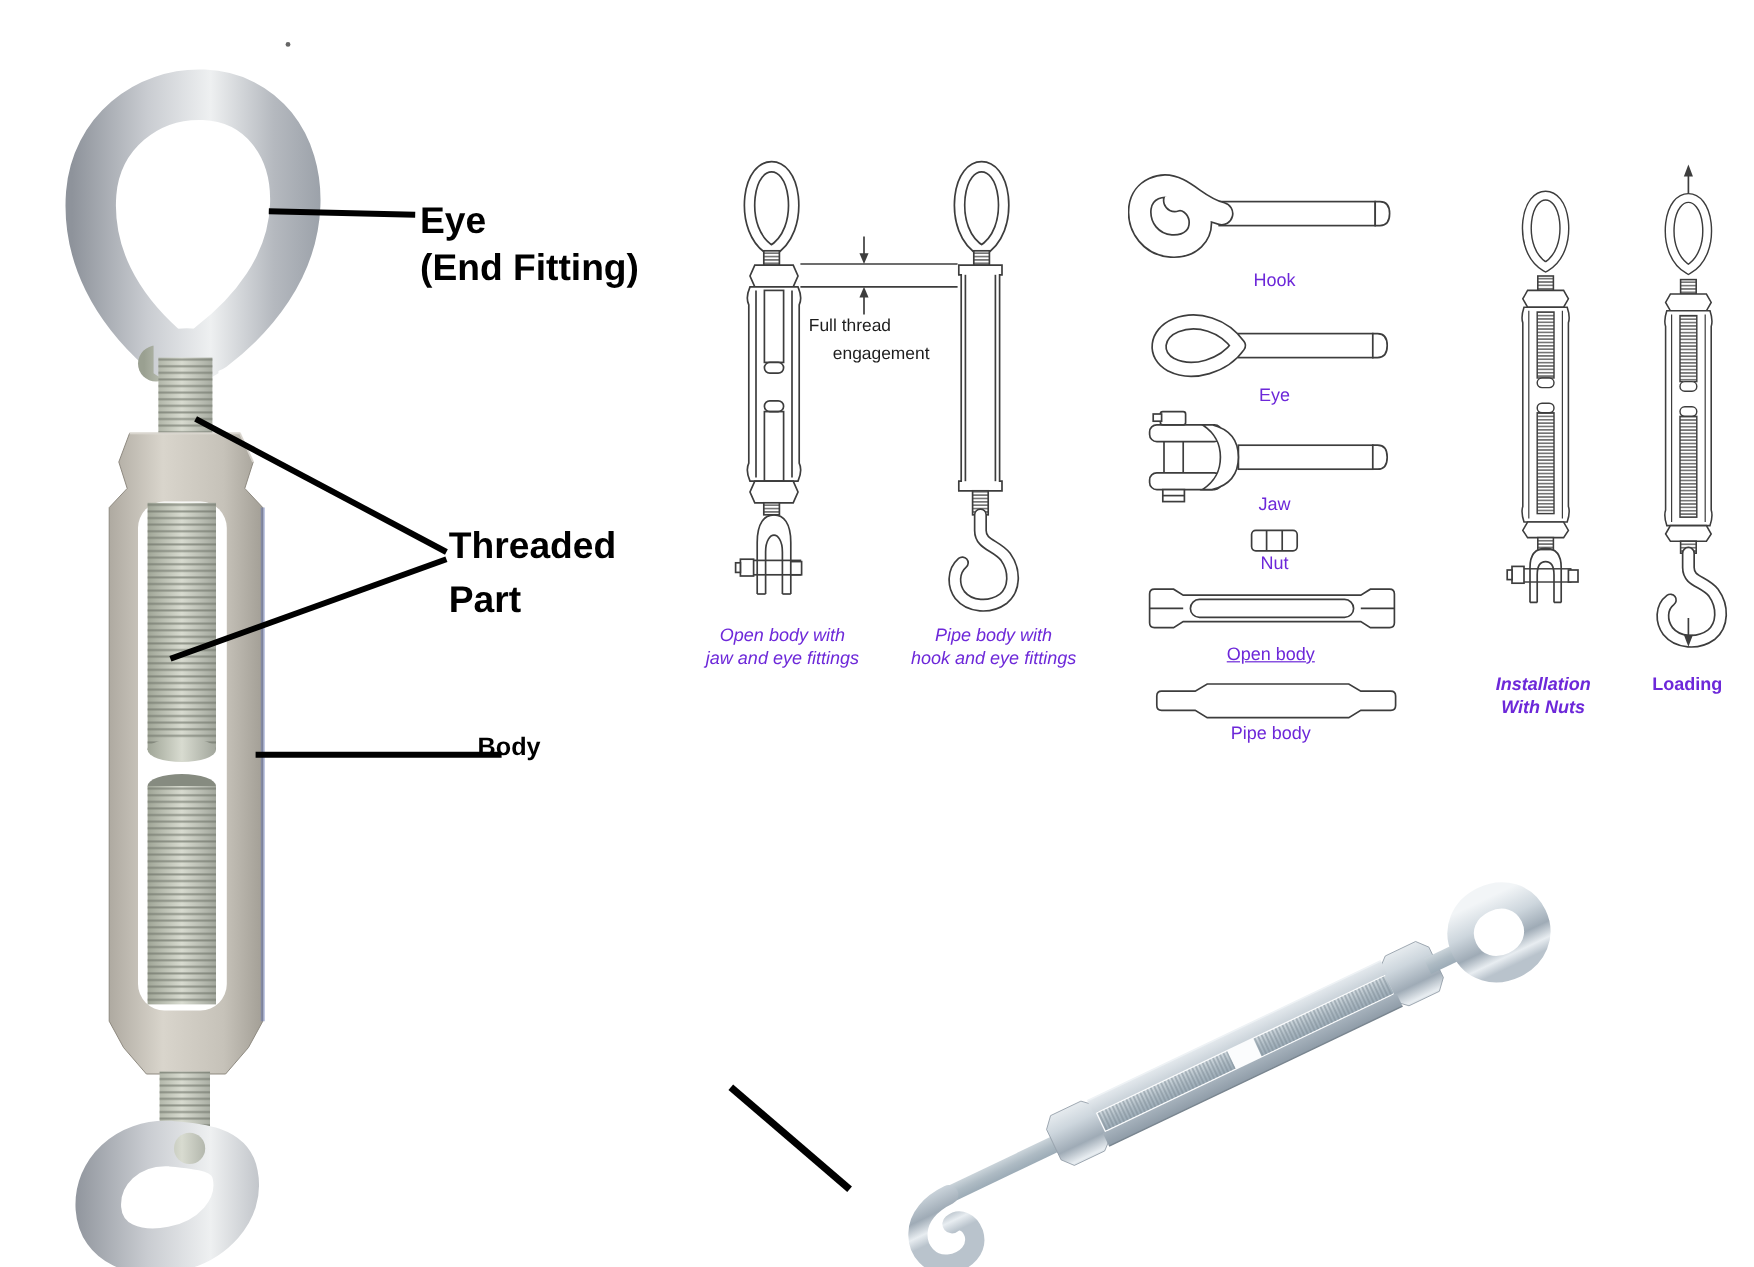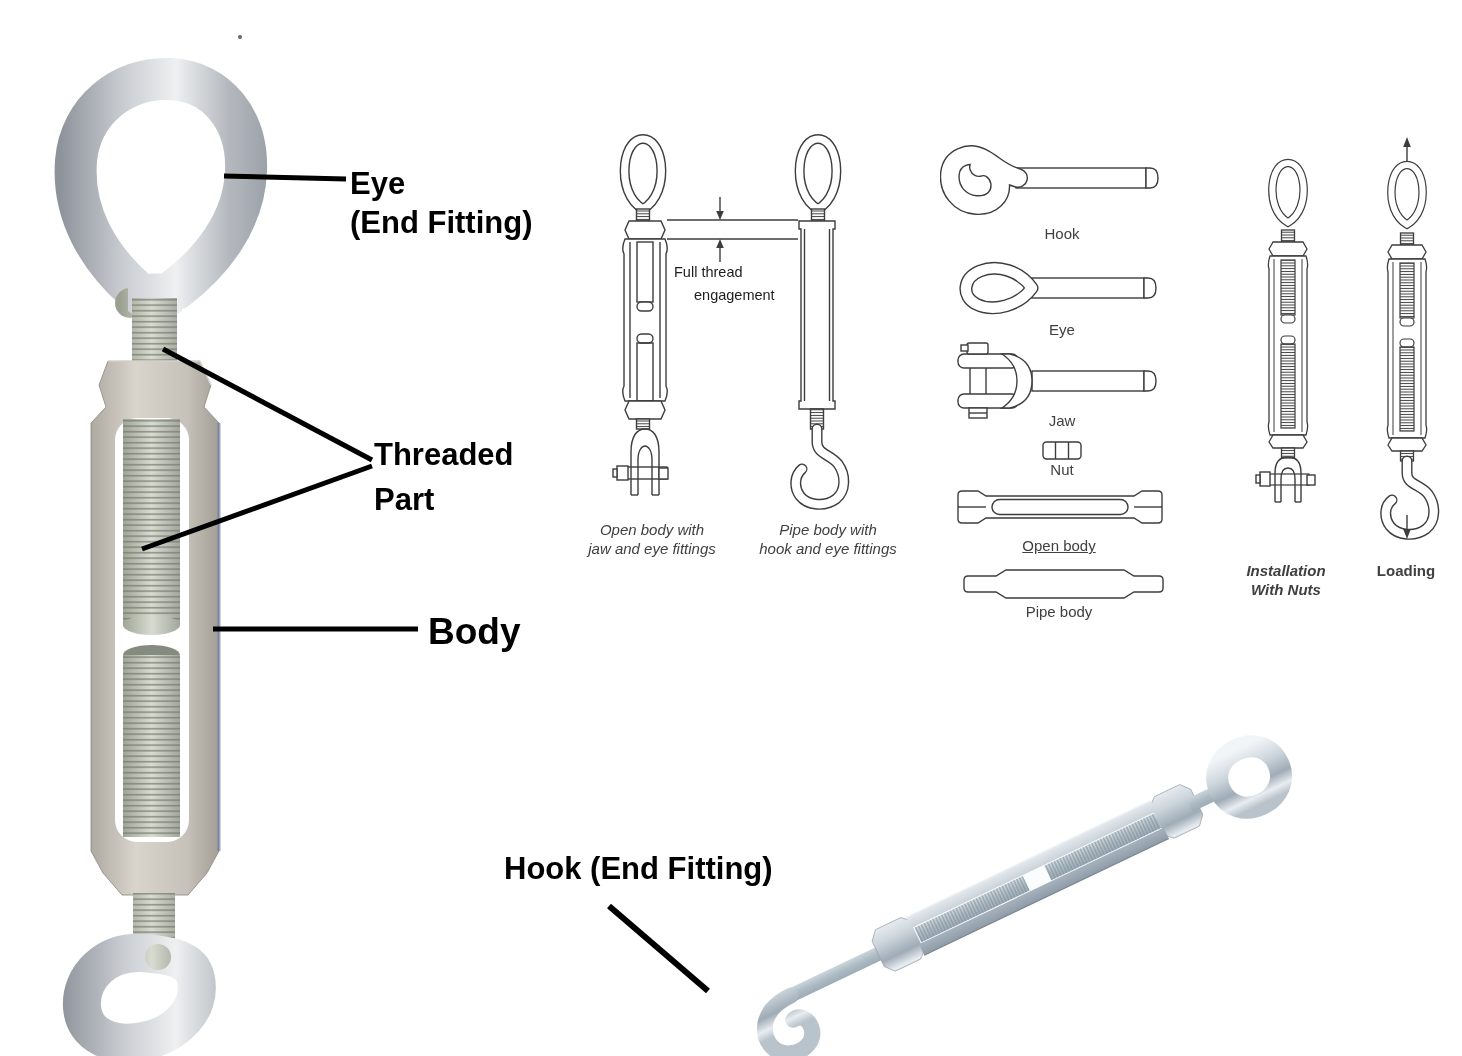--- a/index.html
+++ b/index.html
@@ -7,23 +7,23 @@
           font-family:"Liberation Sans", sans-serif;border-radius:32px;}
   svg{position:absolute;}
   .lineart{stroke:#3d3d3d;fill:none;stroke-width:1.4;}
   .lineartF{stroke:#3d3d3d;fill:#fff;stroke-width:1.4;}
   .eo{stroke:#3d3d3d;stroke-width:10;fill:none;}
   .ei{stroke:#fff;stroke-width:7.2;fill:none;}
   .photo-label{position:absolute;font-weight:bold;color:#000;z-index:20;}
   .photo-label span{display:block;}
   #lbl-eye{left:350px;top:164px;font-size:31px;line-height:39px;}
   #lbl-threaded{left:374px;top:432px;font-size:31px;line-height:45px;}
-  #lbl-body{left:428px;top:611px;font-size:37px;}
+  #lbl-body{left:398px;top:611px;font-size:21px;}
   #lbl-hook{left:504px;top:851px;font-size:31px;}
-  .caption{position:absolute;text-align:center;color:#404040;font-size:15px;line-height:19px;z-index:20;}
+  .caption{position:absolute;text-align:center;color:#6d28d9;font-size:15px;line-height:19px;z-index:20;}
   .caption span{display:block;font-style:italic;}
   .caption.bold{font-weight:bold;}
   #cap-openbody{left:552px;top:520px;width:200px;}
   #cap-pipebody{left:728px;top:520px;width:200px;}
   #cap-comp-hook{left:992px;top:224px;width:140px;}
   #cap-comp-eye{left:992px;top:320px;width:140px;}
   #cap-comp-jaw{left:992px;top:411px;width:140px;}
   #cap-comp-nut{left:992px;top:460px;width:140px;}
   #cap-comp-openbody{left:989px;top:536px;width:140px;text-decoration:underline;}
   #cap-comp-pipebody{left:989px;top:602px;width:140px;}
@@ -334,21 +334,20 @@
 
   <div id="lbl-eye" class="photo-label">
     <span>Eye</span>
     <span>(End Fitting)</span>
   </div>
   <div id="lbl-threaded" class="photo-label">
     <span>Threaded</span>
     <span>Part</span>
   </div>
   <div id="lbl-body" class="photo-label">Body</div>
-  <div id="lbl-hook" class="photo-label">Hook (End Fitting)</div>
 
   <div id="ft1" class="ftnote">Full thread</div>
   <div id="ft2" class="ftnote">engagement</div>
 
   <div id="cap-openbody" class="caption">
     <span>Open body with</span>
     <span>jaw and eye fittings</span>
   </div>
   <div id="cap-pipebody" class="caption">
     <span>Pipe body with</span>

